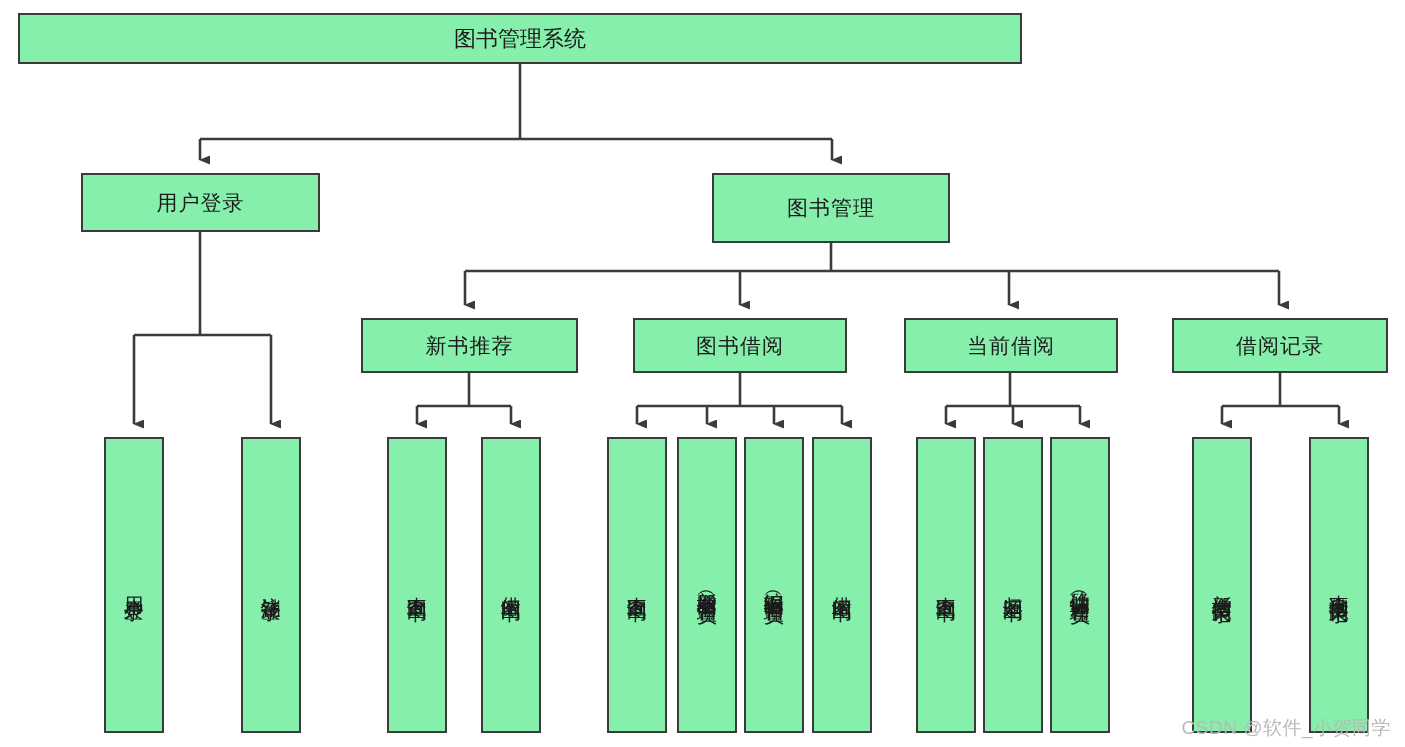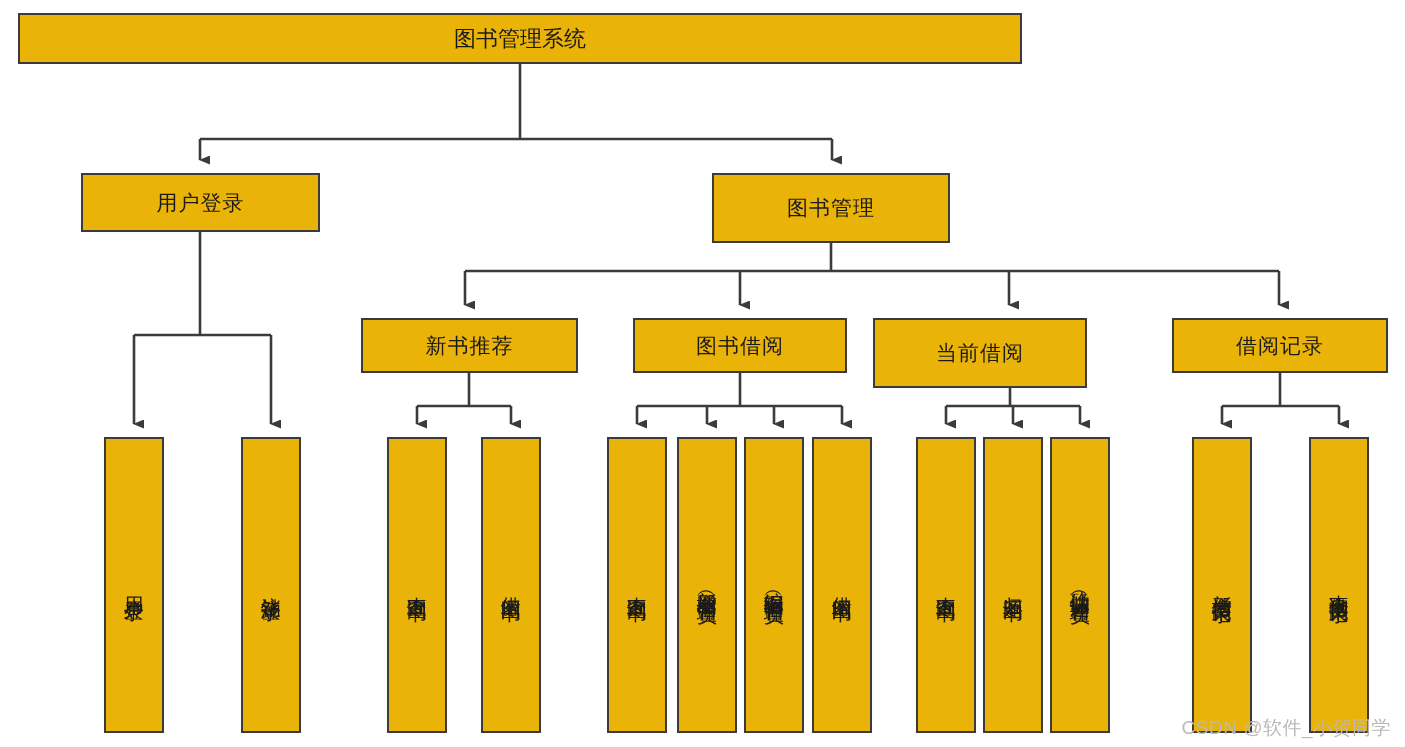--- a/index.html
+++ b/index.html
@@ -8,21 +8,21 @@
     background:#ffffff;
     font-family:"Liberation Sans","DejaVu Sans",sans-serif;
     overflow:hidden;
   }
   #canvas{position:relative;width:1405px;height:747px;}
   svg#wires{position:absolute;left:0;top:0;width:1405px;height:747px;}
   .node{
     position:absolute;
     box-sizing:border-box;
     border:2px solid #3b3b3b;
-    background:#eab308;
+    background:#86efac;
     display:flex;
     align-items:center;
     justify-content:center;
     color:#1a1a1a;
   }
   .node.h-node{
     font-size:21px;
     letter-spacing:1px;
   }
   .node.title-node{font-size:22px;}
@@ -119,21 +119,21 @@
   <div class="node h-node" style="left:712px;top:173px;width:238px;height:70px;">
     <span>图书管理</span>
   </div>
 
   <div class="node h-node" style="left:361px;top:318px;width:217px;height:55px;">
     <span>新书推荐</span>
   </div>
   <div class="node h-node" style="left:633px;top:318px;width:214px;height:55px;">
     <span>图书借阅</span>
   </div>
-  <div class="node h-node" style="left:873px;top:318px;width:214px;height:70px;">
+  <div class="node h-node" style="left:904px;top:318px;width:214px;height:55px;">
     <span>当前借阅</span>
   </div>
   <div class="node h-node" style="left:1172px;top:318px;width:216px;height:55px;font-family:Liberation Mono, monospace;">
     <span>借阅记录</span>
   </div>
 
   <div class="node leaf" style="left:104px;top:437px;width:60px;height:296px;">
     <span>用户登录</span>
   </div>
   <div class="node leaf" style="left:241px;top:437px;width:60px;height:296px;">

